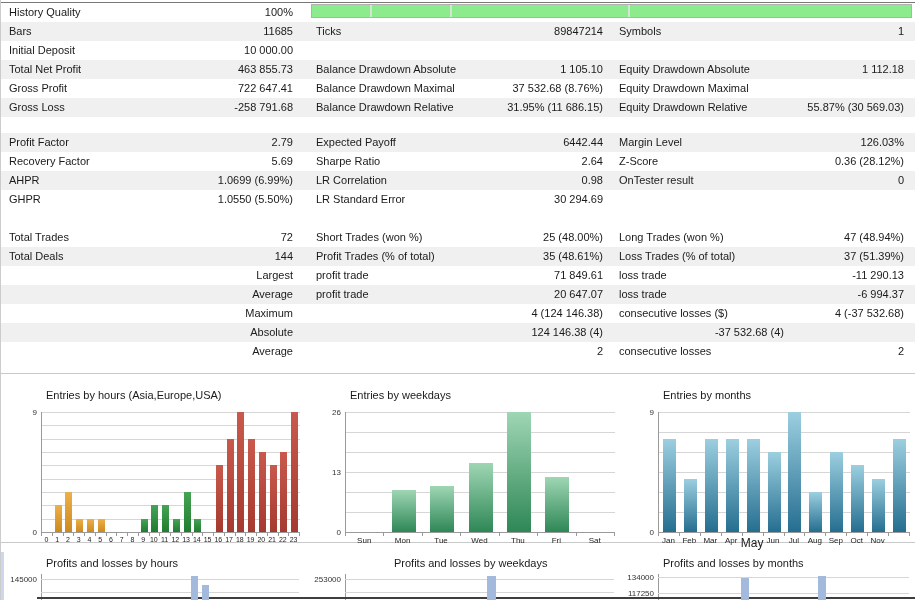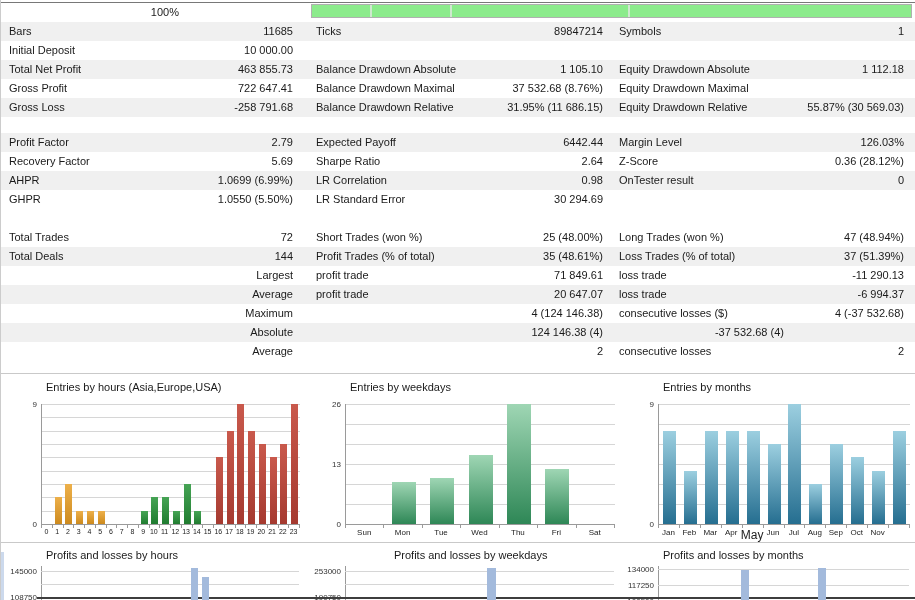--- a/index.html
+++ b/index.html
@@ -23,41 +23,42 @@
   #hq-bar{
     position:absolute;left:310px;top:4px;width:599px;height:12px;
     border:1px solid #b0b0b0;
   }
   .hq-div{position:absolute;top:0;width:2px;height:100%;}
   #entries-band{
     position:absolute;left:0;top:373px;width:915px;height:170px;
     border-top:1px solid #c9c9c9;border-bottom:1px solid #c9c9c9;box-sizing:border-box;
   }
   #profits-band{position:absolute;left:0;top:544px;width:915px;height:56px;}
-  .chart{position:absolute;top:0;height:100%;width:310px;}
+  .chart{position:absolute;top:8px;height:100%;width:310px;}
   .ctitle{position:absolute;font-size:11px;color:#1a1a1a;white-space:nowrap;}
   .plot{position:absolute;border-left:1px solid #9a9a9a;border-bottom:1px solid #9a9a9a;box-sizing:content-box;}
   .grid{position:absolute;left:0;width:100%;height:1px;background:#d6d6d6;}
   .bar{position:absolute;bottom:0;}
   .ylab{position:absolute;font-size:8px;color:#333;text-align:right;white-space:nowrap;}
   .xlab{position:absolute;color:#222;text-align:center;white-space:nowrap;}
   .xtick{position:absolute;width:1px;height:3px;background:#9a9a9a;}
   .vaxis{position:absolute;width:1px;background:#9a9a9a;}
   .pgrid{position:absolute;height:1px;background:#d6d6d6;z-index:0;}
   .pbar{position:absolute;z-index:2;}
   #dark-rule{position:absolute;left:36px;width:879px;top:53px;height:2px;background:#3e3e3e;z-index:1;}
   #bl-strip{position:absolute;left:0;top:552px;width:3px;height:48px;background:#ccd9ec;}
 </style>
 </head>
 <body>
 
 <div id="window">
   <div id="topline"></div>
   <div id="stats">
       <div class="srow">
+        <span class="lab">History Quality</span>
         <span class="val">100%</span>
         <span class="gapcol"></span>
         <span class="lab"></span>
         <span class="val"></span>
         <span class="gapcol"></span>
         <span class="lab"></span>
         <span class="val"></span>
       </div>
       <div class="srow alt">
         <span class="lab">Bars</span>

